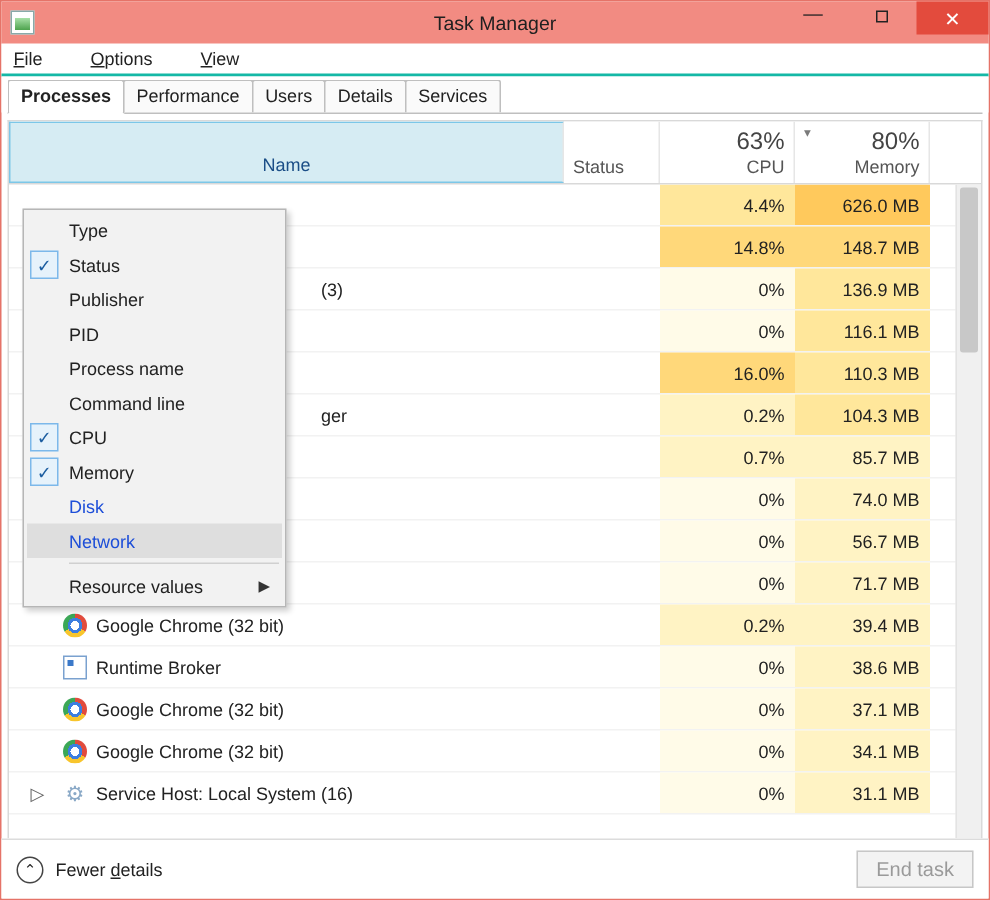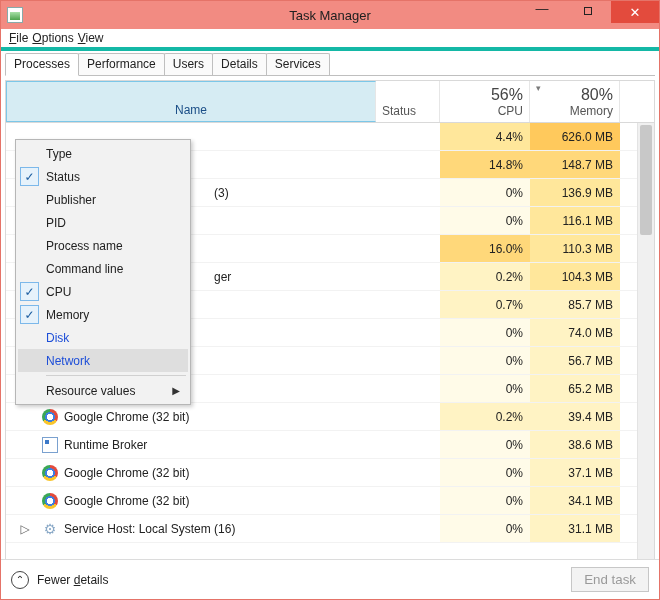--- a/index.html
+++ b/index.html
@@ -40,40 +40,40 @@
     width:46px; height:22px;
     display:flex; align-items:center; justify-content:center;
     color:#222; font-size:13px;
   }
   .winbtn.close { background:#e34b3d; color:#fff; width:48px; }
   .winbtn .sq { width:8px;height:8px;border:1px solid #222;margin-top:-2px; }
 
   
   .menubar {
     height:22px; padding:0 8px;
-    display:flex; align-items:center; gap:4px;
-    background:#fff; border-bottom:4px solid #14b8a6;
+    display:flex; align-items:center; gap:32px;
+    background:#fff; border-bottom:2px solid #14b8a6;
   }
   .menubar span { }
   .menubar u { text-decoration:underline; }
 
   
   .tabrow {
     height:24px; padding:3px 4px 0 4px;
     display:flex; align-items:flex-end; gap:0;
     background:#fff;
   }
   .tab {
     padding:3px 8px 4px 8px;
     border:1px solid #bfbfbf; border-bottom:none;
     background:#fafafa; font-size:12px;
     margin-right:-1px;
     border-radius:2px 2px 0 0;
   }
-  .tab.active { background:#fff; position:relative; top:1px; border-bottom:1px solid #fff; }
+  .tab.active { background:#fff; position:relative; top:1px; border-bottom:1px solid #fff;font-weight:bold; }
   .tabunderline { height:1px; background:#bfbfbf; margin:0 4px; }
 
   
   .content { flex:1; display:flex; flex-direction:column; overflow:hidden; margin:4px 4px 0 4px; border:1px solid #d9d9d9; border-bottom:none; }
   .colheaders {
     height:42px; display:flex; border-bottom:1px solid #d9d9d9;
     background:#fff;
   }
   .colheaders .col {
     border-right:1px solid #e6e6e6;
@@ -179,21 +179,21 @@
   <div class="content">
 
     <div class="colheaders">
       <div class="col col-name">
         <span class="lbl">Name</span>
       </div>
       <div class="col col-status">
         <span class="lbl">Status</span>
       </div>
       <div class="col col-cpu">
-        <span class="bignum">56%</span>
+        <span class="bignum">63%</span>
         <span class="lbl">CPU</span>
       </div>
       <div class="col col-mem">
         <span class="sortglyph">▾</span>
         <span class="bignum">80%</span>
         <span class="lbl">Memory</span>
       </div>
     </div>
 
     <div class="rows" id="rows">
@@ -278,21 +278,21 @@
           <div class="cell cell-cpu heat0">0%</div>
           <div class="cell cell-mem heat1">56.7 MB</div>
         </div>
         <div class="row">
           <div class="cell cell-name deep">
             <span class="picon icon-chrome"></span>
             <span>Google Chrome (32 bit)</span>
           </div>
           <div class="cell cell-status"></div>
           <div class="cell cell-cpu heat0">0%</div>
-          <div class="cell cell-mem heat1">65.2 MB</div>
+          <div class="cell cell-mem heat1">71.7 MB</div>
         </div>
         <div class="row">
           <div class="cell cell-name deep">
             <span class="picon icon-chrome"></span>
             <span>Google Chrome (32 bit)</span>
           </div>
           <div class="cell cell-status"></div>
           <div class="cell cell-cpu heat1">0.2%</div>
           <div class="cell cell-mem heat1">39.4 MB</div>
         </div>

